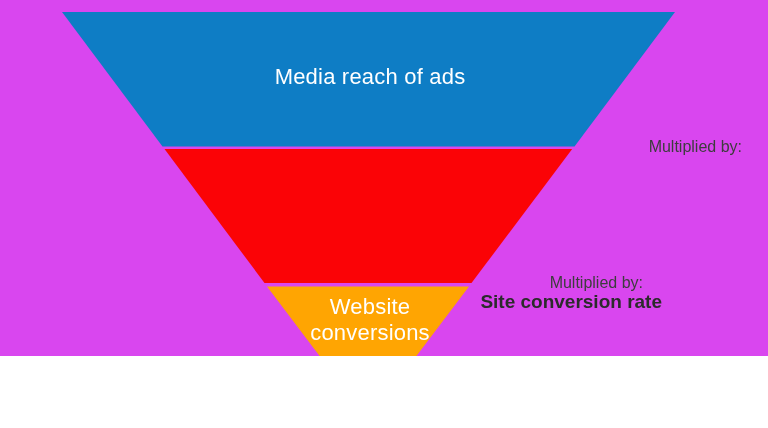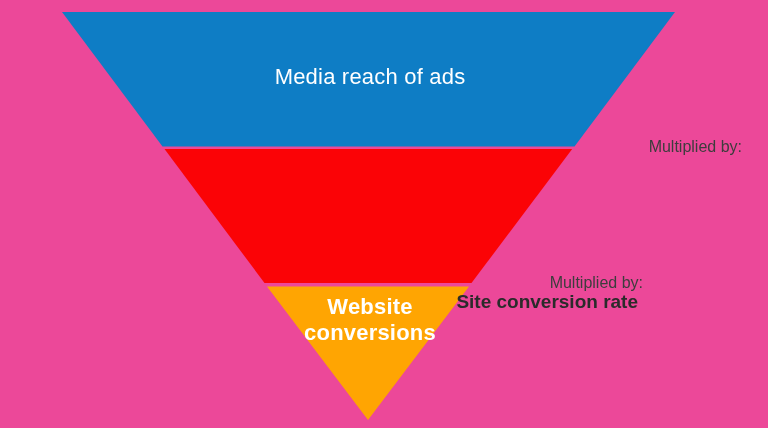--- a/index.html
+++ b/index.html
@@ -4,22 +4,22 @@
 <style>
   html, body {
     margin: 0;
     padding: 0;
     background: #ffffff;
     font-family: "Liberation Sans", sans-serif;
   }
   .stage {
     position: relative;
     width: 768px;
-    height: 428px;
-    background: #ec4899;
+    height: 356px;
+    background: #d946ef;
     overflow: hidden;
   }
   .funnel-svg {
     position: absolute;
     left: 0;
     top: 0;
     display: block;
   }
   .funnel-label {
     position: absolute;
@@ -36,21 +36,20 @@
   }
   .label-visits {
     left: 170px;
     width: 400px;
     top: 202px;
   }
   .label-conversions {
     left: 290px;
     width: 160px;
     top: 294px;
-    font-weight: bold;
   }
   .anno-caption {
     position: absolute;
     font-size: 16px;
     line-height: 18px;
     color: #3d3d3d;
     white-space: nowrap;
     text-align: right;
   }
   .anno-value {
@@ -58,21 +57,21 @@
     font-size: 19px;
     line-height: 21px;
     font-weight: bold;
     color: #2b2b2b;
     white-space: nowrap;
     text-align: right;
   }
   .anno1-caption { top: 138px; right: 26px; }
   .anno1-value   { top: 154px; right: 4px;  }
   .anno2-caption { top: 274px; right: 125px; }
-  .anno2-value   { top: 291px; right: 130px; margin-left: 44px; }
+  .anno2-value   { top: 291px; right: 106px; margin-left: 44px; }
 </style>
 </head>
 <body>
 
 <div class="stage">
 
   <svg class="funnel-svg" width="768" height="428" viewBox="0 0 768 428">
     <polygon points="62,12 675,12 574.5,146.5 162.5,146.5" fill="#0e7dc5"></polygon>
     <polygon points="164.5,149 572.2,149 471.5,283 264.5,283" fill="#fb0306"></polygon>
     <polygon points="267,286.5 469,286.5 368,420" fill="#ffa502"></polygon>

